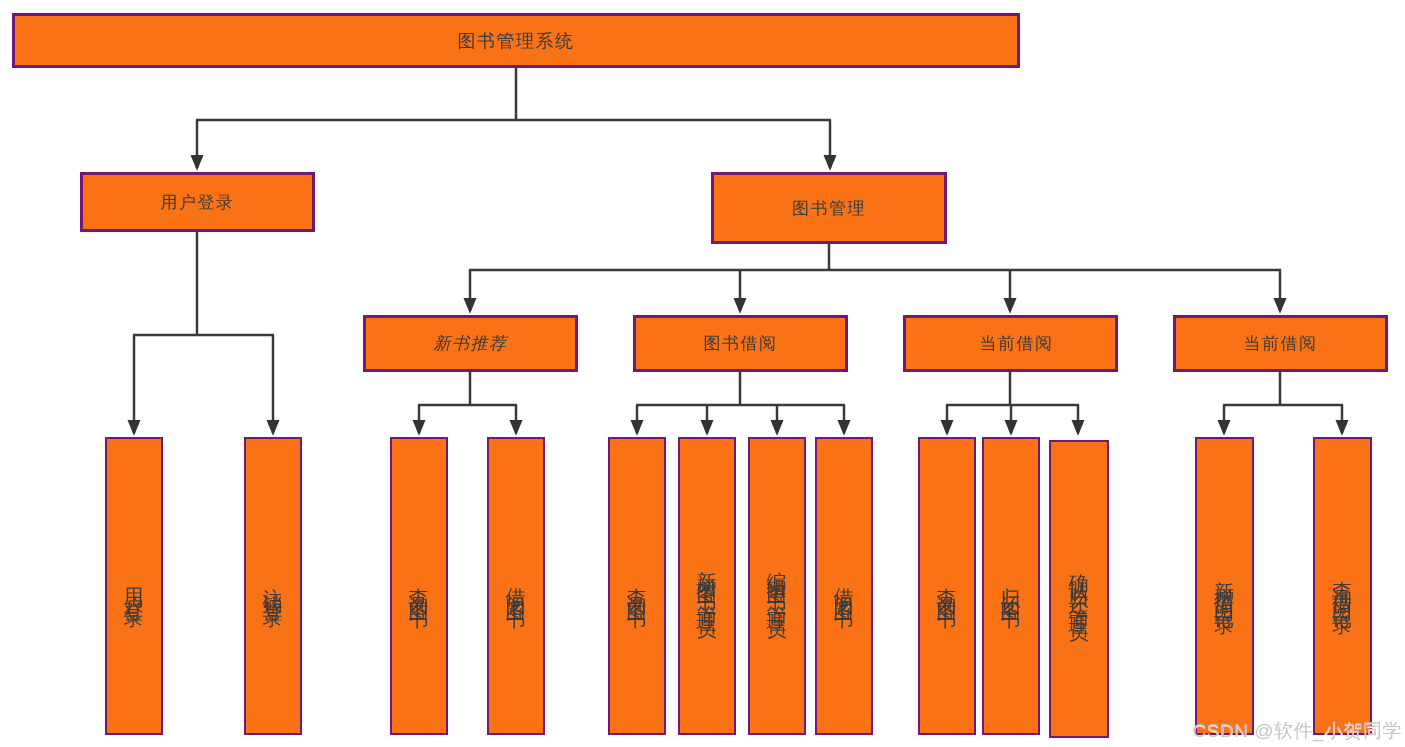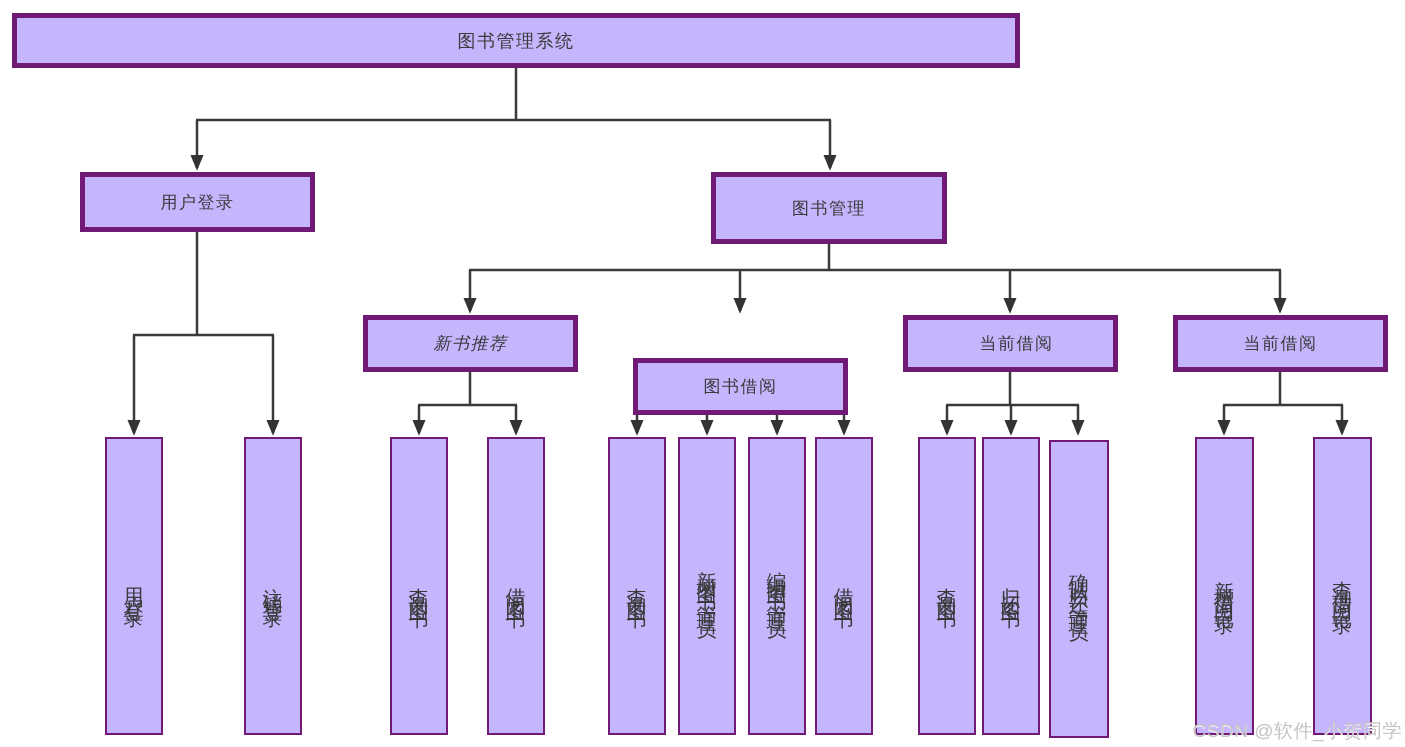--- a/index.html
+++ b/index.html
@@ -6,22 +6,22 @@
   html,body { background:#ffffff; }
   body { font-family:"Liberation Sans","DejaVu Sans",sans-serif; }
   .canvas {
     position:relative; width:1405px; height:747px;
     background:#ffffff; overflow:hidden;
   }
   .connectors { position:absolute; left:0; top:0; pointer-events:none; }
   .connectors path { stroke:#3a3a3a; stroke-width:2.5; fill:none; }
   .connectors .arrowhead { fill:#333333; }
   .box {
-    position:absolute; background:#c4b5fd;
-    border:5px solid #701a75; color:#3a3a3a;
+    position:absolute; background:#f97316;
+    border:3px solid #701a75; color:#3a3a3a;
     display:flex; align-items:center; justify-content:center;
     font-size:17px; letter-spacing:1.5px; white-space:nowrap;
   }
   .box.root { font-size:18px; }
   .box.leaf {
     border-width:2.5px; writing-mode:vertical-rl; text-orientation:mixed;
     font-size:20px; letter-spacing:7px; white-space:normal;
     line-height:1.0;
   }
   .watermark {
@@ -76,21 +76,21 @@
     <path d="M1224 405 V433" marker-end="url(#arrow)"></path>
     <path d="M1342 405 V433" marker-end="url(#arrow)"></path>
   </svg>
 
   <div class="box root" style="left:12px; top:13px; width:1008px; height:55px;">图书管理系统</div>
 
   <div class="box" style="left:80px; top:172px; width:235px; height:60px;">用户登录</div>
   <div class="box" style="left:711px; top:172px; width:236px; height:72px;">图书管理</div>
 
   <div class="box" style="left:363px; top:315px; width:215px; height:57px;font-style:italic;">新书推荐</div>
-  <div class="box" style="left:633px; top:315px; width:215px; height:57px;margin-top:43px;">图书借阅</div>
+  <div class="box" style="left:633px; top:315px; width:215px; height:57px;">图书借阅</div>
   <div class="box" style="left:903px; top:315px; width:215px; height:57px;padding-left:12px;">当前借阅</div>
   <div class="box" style="left:1173px; top:315px; width:215px; height:57px;">当前借阅</div>
 
   <div class="box leaf" style="left:105px; top:437px; width:58px; height:298px;">用户登录</div>
   <div class="box leaf" style="left:244px; top:437px; width:58px; height:298px;">注销登录</div>
 
   <div class="box leaf" style="left:390px; top:437px; width:58px; height:298px;">查询图书</div>
   <div class="box leaf" style="left:487px; top:437px; width:58px; height:298px;">借阅图书</div>
 
   <div class="box leaf" style="left:608px; top:437px; width:58px; height:298px;">查询图书</div>

